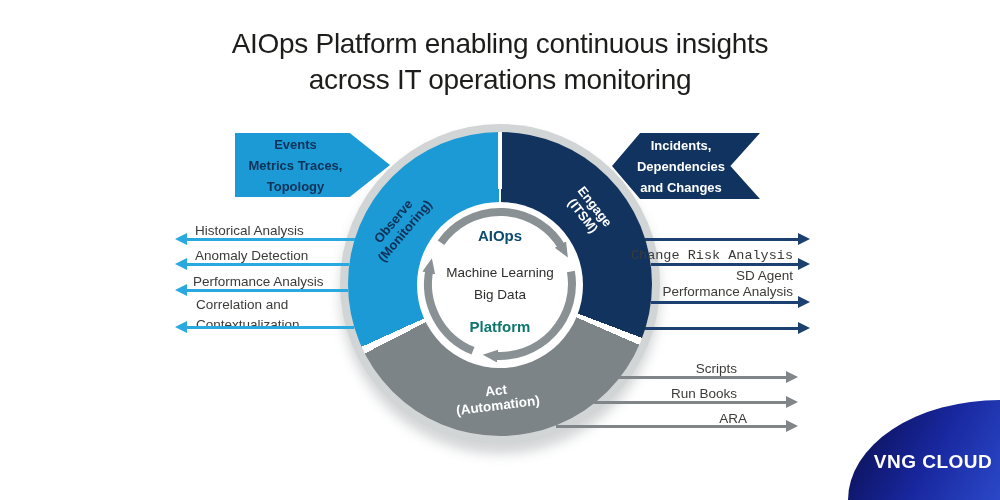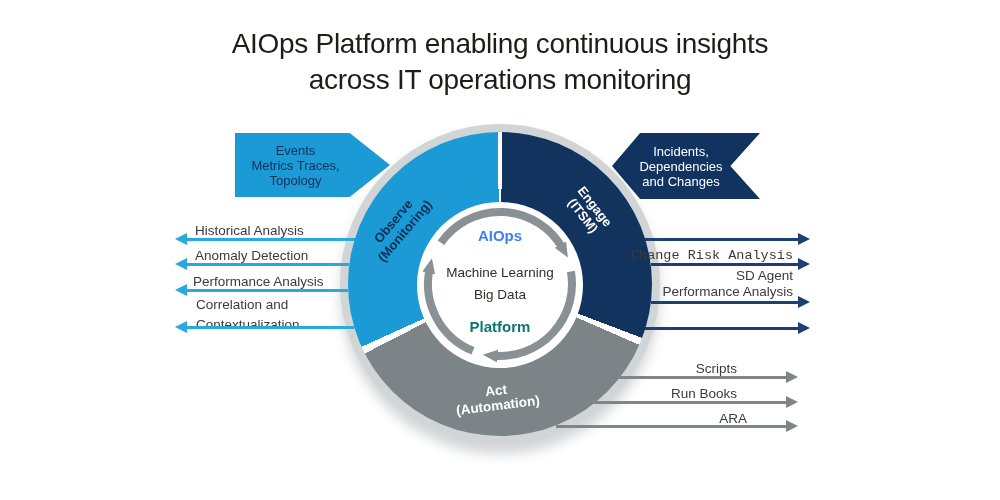--- a/index.html
+++ b/index.html
@@ -13,21 +13,21 @@
   }
 
   
   .source-label{
     position:absolute; left:167px; top:124px; width:90px;
     font-size:15px; line-height:21.5px; color:#3b3b39; white-space:pre-line;
   }
 
   
   .banner{position:absolute; display:flex; align-items:center; justify-content:center;
-    font-weight:400; font-size:13px; line-height:15px; text-align:center; white-space:pre-line;}
+    font-weight:700; font-size:13px; line-height:21px; text-align:center; white-space:pre-line;}
   .banner-left{
     left:235px; top:133px; width:155px; height:64px; background:#1b9ad5; color:#0e3157;
     clip-path:polygon(0 0, 74% 0, 100% 50%, 74% 100%, 0 100%);
     padding-right:0; }
   .banner-left .banner-text{margin-right:34px;}
   .banner-right{
     left:612px; top:133px; width:148px; height:66px; background:#10335f; color:#ffffff;
     clip-path:polygon(0 50%, 19% 0, 100% 0, 80% 50%, 100% 100%, 19% 100%);
   }
   .banner-right .banner-text{margin-left:12px; margin-right:22px;text-align:center;}
@@ -48,21 +48,21 @@
     border-radius:50%; background:#ffffff;}
   .cycle-svg{position:absolute; left:410px; top:194px;}
 
   .seg-label{position:absolute; font-weight:700; font-size:13px; line-height:15px;
     text-align:center; white-space:pre-line;}
   .seg-observe{left:344px; top:211px; width:110px; color:#0e3056; transform:rotate(-50deg);}
   .seg-engage{left:534px; top:196px; width:110px; color:#ffffff; transform:rotate(52deg);}
   .seg-act{left:427px; top:383px; width:140px; color:#ffffff; font-size:13.5px; transform:rotate(-7deg);}
 
   .center-top{position:absolute; left:420px; top:227px; width:160px; text-align:center;
-    font-weight:700; font-size:15px; color:#3b82f6;}
+    font-weight:700; font-size:15px; color:#0c4a6e;}
   .center-mid{position:absolute; left:410px; top:262px; width:180px; text-align:center;
     font-size:13.5px; line-height:22px; color:#2e2e2c; white-space:pre-line;}
   .center-bot{position:absolute; left:420px; top:318px; width:160px; text-align:center;
     font-weight:700; font-size:15px; color:#0f766e;}
 
   
   .lbl{position:absolute; font-size:13.5px; line-height:20px; color:#3b3b39; white-space:pre-line;}
   .lbl-r{text-align:right;}
   .aline{position:absolute; height:2.5px;}
   .c-blue{background:#2aa9e0;}
@@ -166,14 +166,17 @@
   <div class="head head-r-gray" style="left:786px; top:371px;"></div>
 
   <div class="lbl lbl-r" style="left:537px; top:384px; width:200px;">Run Books</div>
   <div class="aline c-gray" style="left:594px; top:401px; width:192px;"></div>
   <div class="head head-r-gray" style="left:786px; top:396px;"></div>
 
   <div class="lbl lbl-r" style="left:547px; top:409px; width:200px;">ARA</div>
   <div class="aline c-gray" style="left:556px; top:425px; width:230px;"></div>
   <div class="head head-r-gray" style="left:786px; top:420px;"></div>
 
+  <div class="logo">
+    <span class="logo-text">VNG CLOUD</span>
+  </div>
 
 </div>
 
 </body></html>

